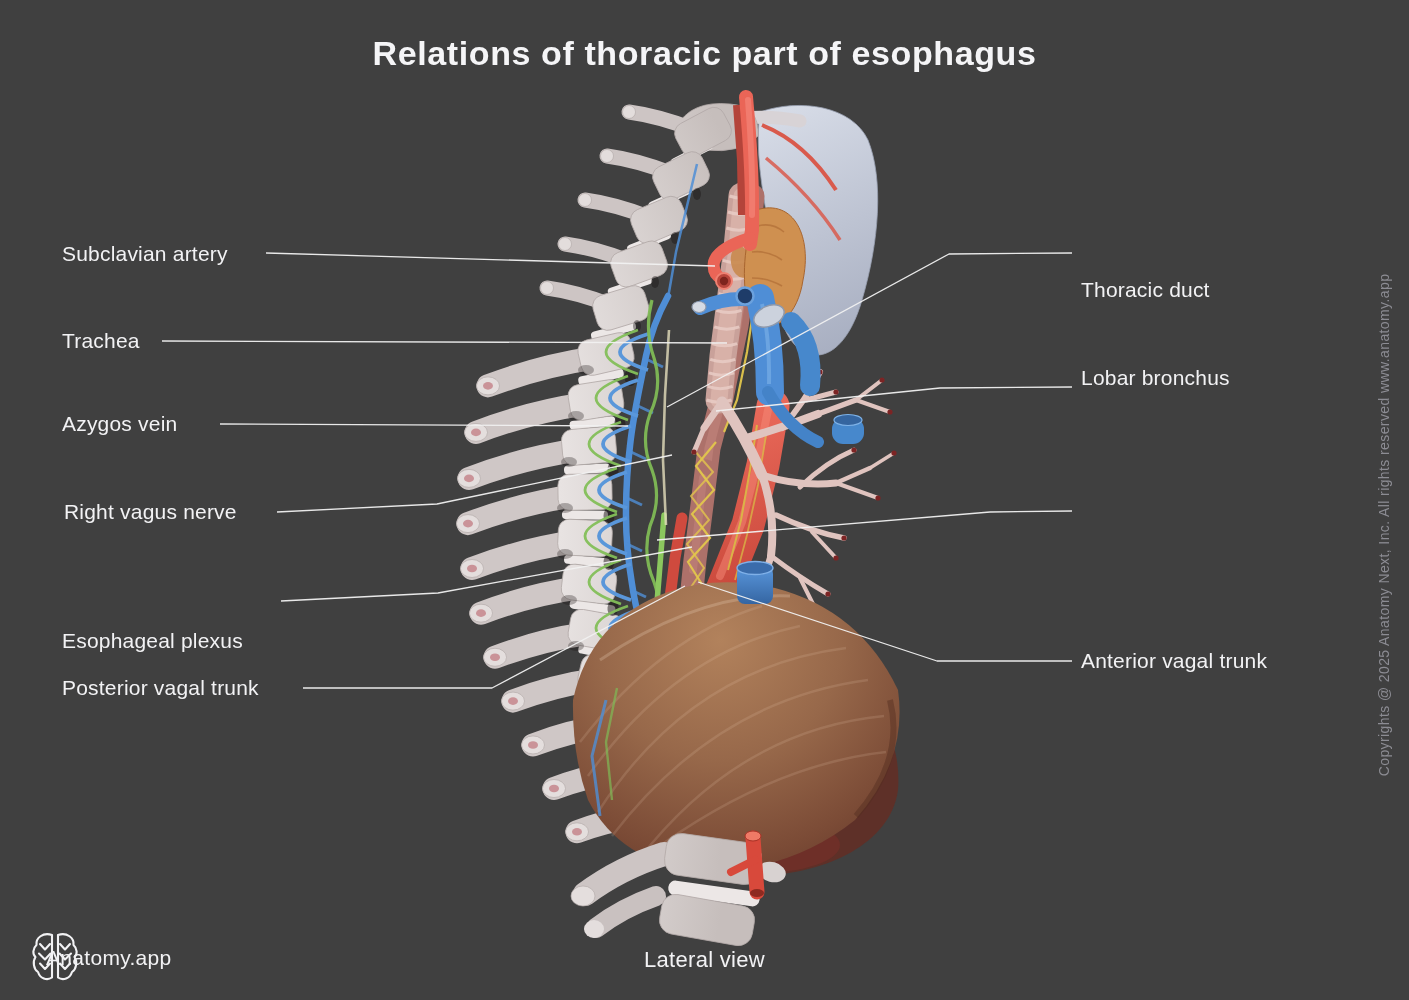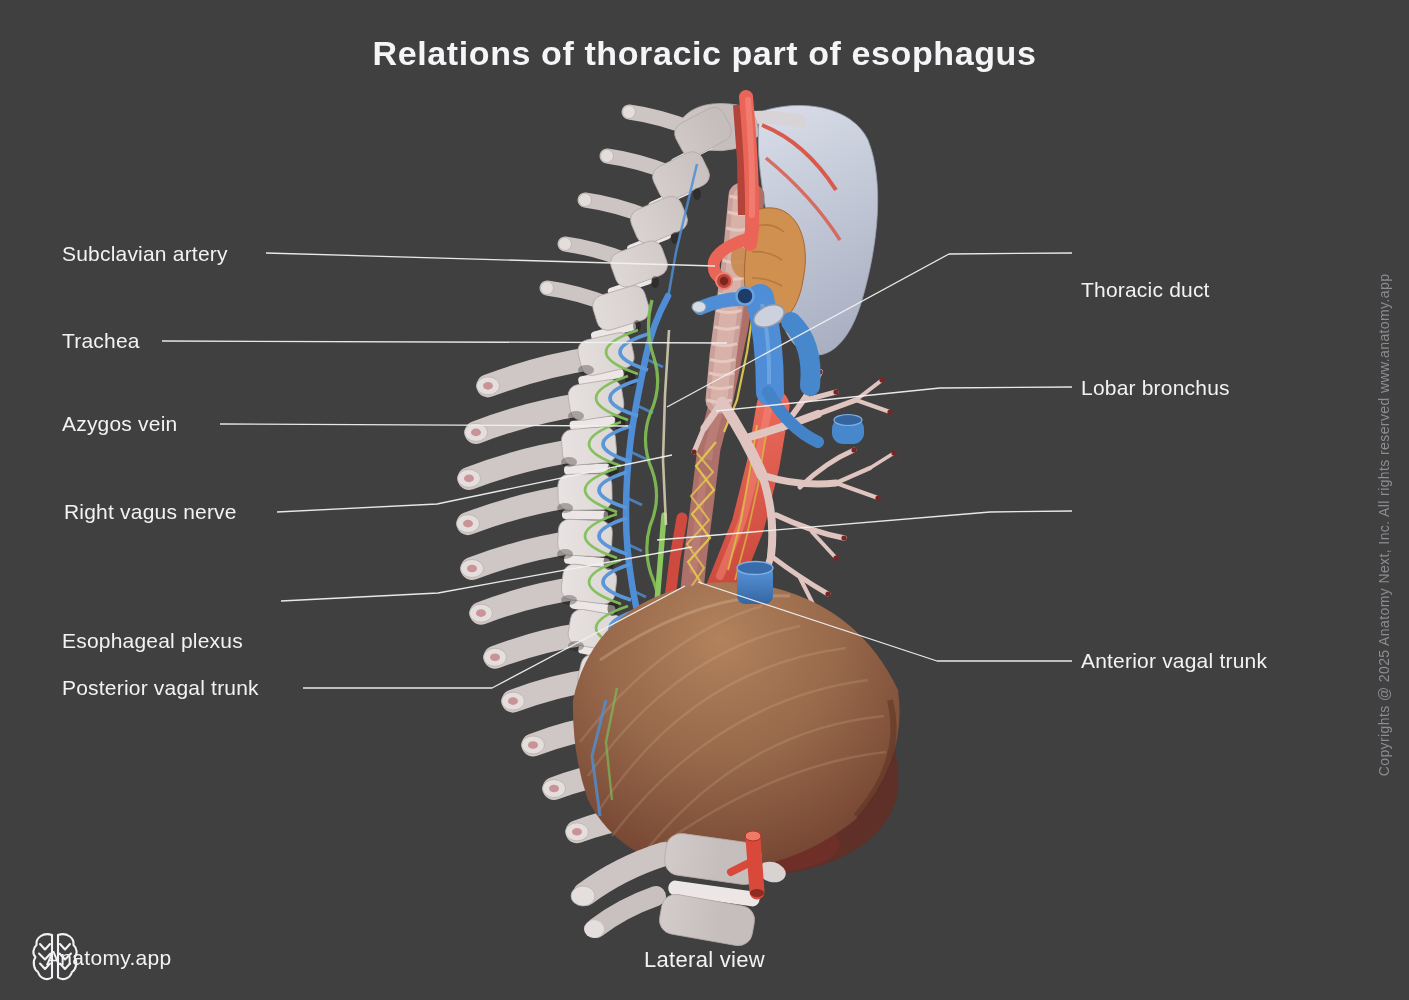--- a/index.html
+++ b/index.html
@@ -337,21 +337,21 @@
   </svg>
 
   <div class="lbl" style="left:62px;top:240px;">Subclavian artery</div>
   <div class="lbl" style="left:62px;top:327px;">Trachea</div>
   <div class="lbl" style="left:62px;top:410px;">Azygos vein</div>
   <div class="lbl" style="left:64px;top:498px;">Right vagus nerve</div>
   <div class="lbl" style="left:62px;top:587px;margin-top:40px;">Esophageal plexus</div>
   <div class="lbl" style="left:62px;top:674px;">Posterior vagal trunk</div>
 
   <div class="lbl" style="left:1081px;top:240px;margin-top:36px;">Thoracic duct</div>
-  <div class="lbl" style="left:1081px;top:374px;">Lobar bronchus</div>
+  <div class="lbl" style="left:1081px;top:364px;">Lobar bronchus</div>
   <div class="lbl" style="left:1081px;top:647px;">Anterior vagal trunk</div>
 
   <div class="view-caption">Lateral view</div>
 
   <div class="brand">
     <svg width="50" height="54" viewBox="0 0 50 54">
       <g fill="none" stroke="#f2f2f4" stroke-width="2.1" stroke-linejoin="round" stroke-linecap="round">
         <path d="M22,5 C13,2 5.5,8 6.5,15 C2.5,18.5 2.5,24.5 5.5,27 C2.5,31.5 3.5,39 8,42 C10,48.5 17,51 22,47.5 L22,5 Z"></path>
         <path d="M10,14 L15,19.5 L20,14"></path>
         <path d="M9,23.5 L15,29.5 L20.5,23.5"></path>

